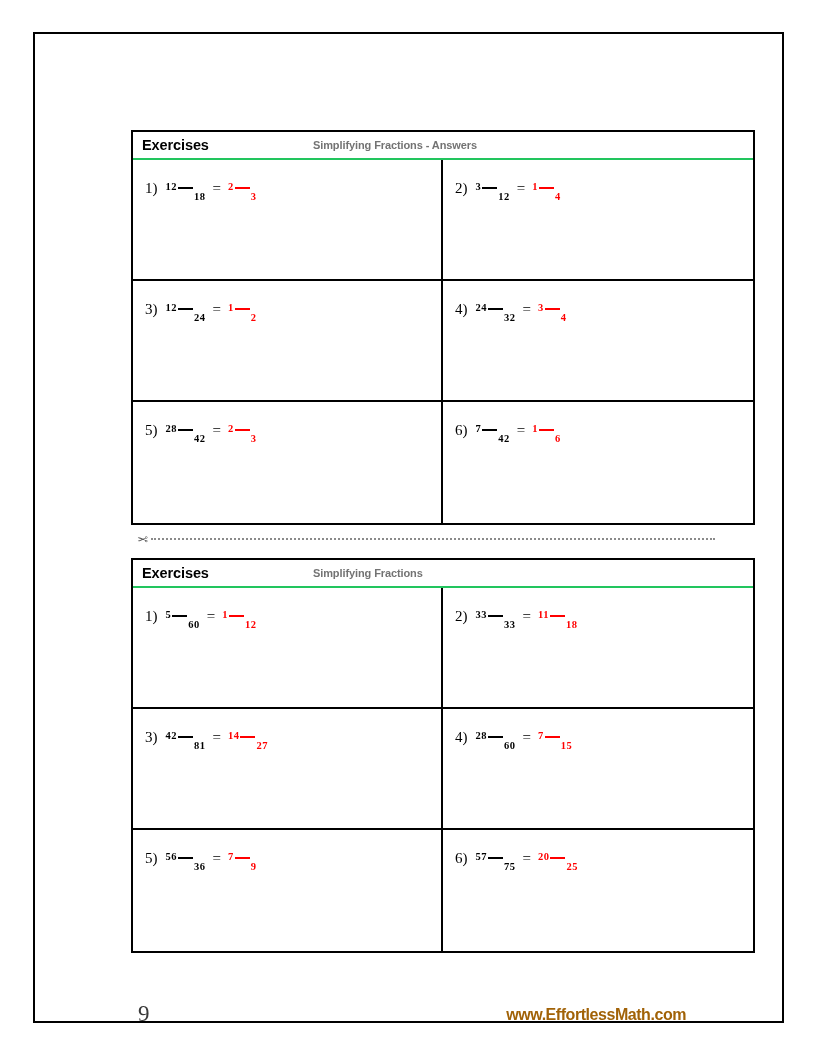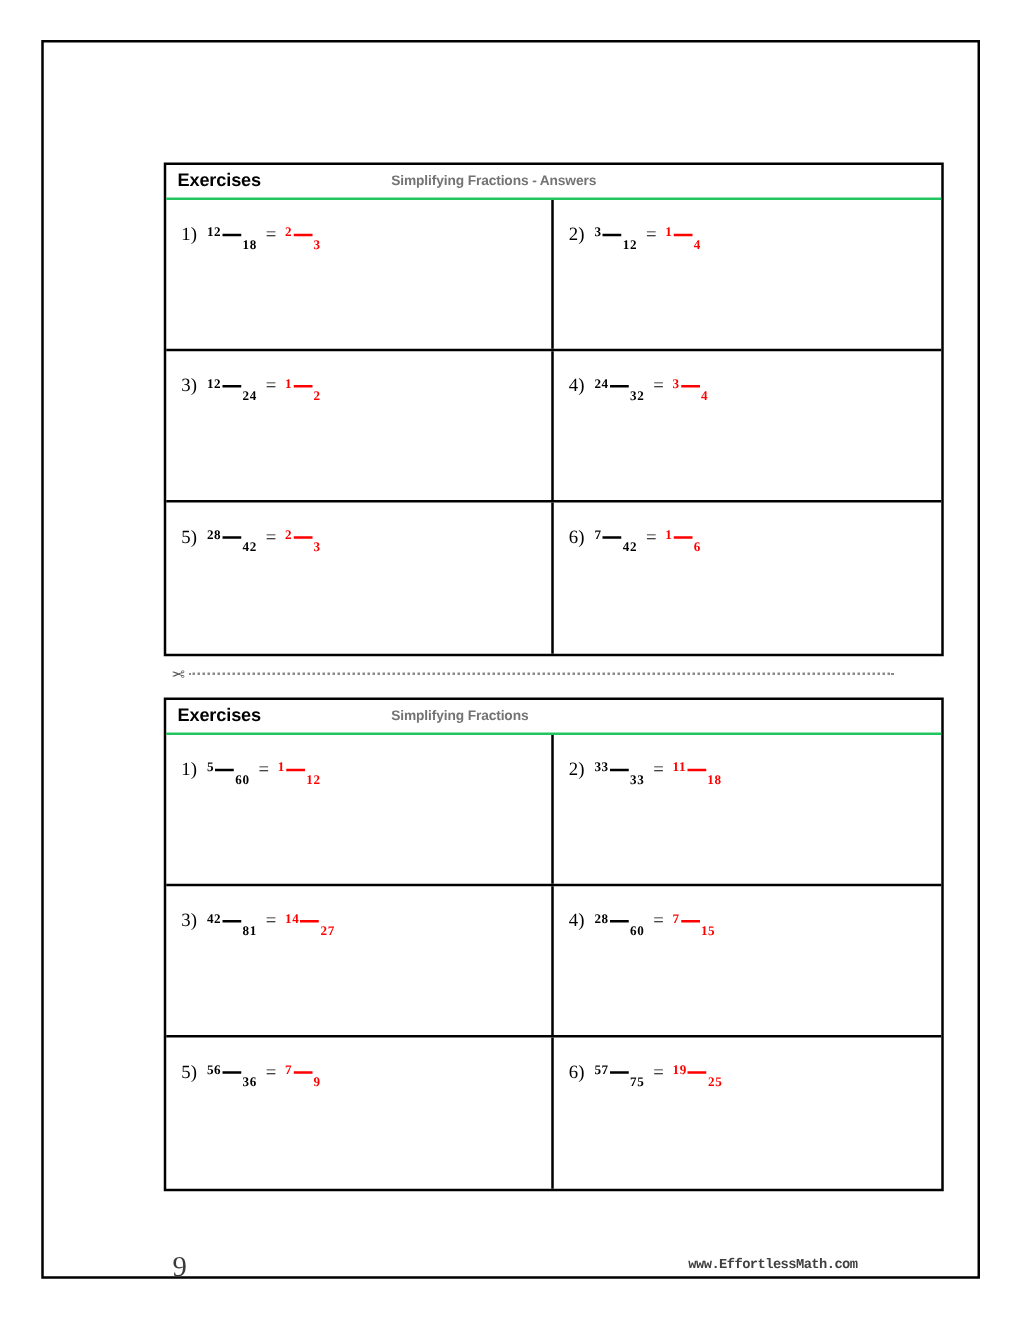--- a/index.html
+++ b/index.html
@@ -167,25 +167,24 @@
     left: 103px;
     top: 967px;
     font-size: 23px;
     color: #3a3a3a;
     font-family: "Liberation Serif", serif;
   }
   .footer-site {
     position: absolute;
     right: 96px;
     top: 972px;
-    font-size: 11px;
+    font-size: 16px;
     font-weight: bold;
-    color: #404040;
+    color: #a16207;
     letter-spacing: -0.45px;
-    font-family: Liberation Mono, monospace;
   }
 </style>
 </head>
 <body>
 
 <div class="page-border">
 
   <div class="worksheet worksheet-1">
 
     <div class="ws-header">
@@ -402,21 +401,21 @@
       <div class="ws-cell right">
         <div class="problem">
           <span class="q-num">6)</span>
           <span class="frac black">
             <span class="num">57</span>
             <span class="bar"></span>
             <span class="den">75</span>
           </span>
           <span class="eq-sign">=</span>
           <span class="frac red">
-            <span class="num">19</span>
+            <span class="num">20</span>
             <span class="bar"></span>
             <span class="den">25</span>
           </span>
         </div>
       </div>
     </div>
 
   </div>
 
   <div class="footer-page-number">9</div>

